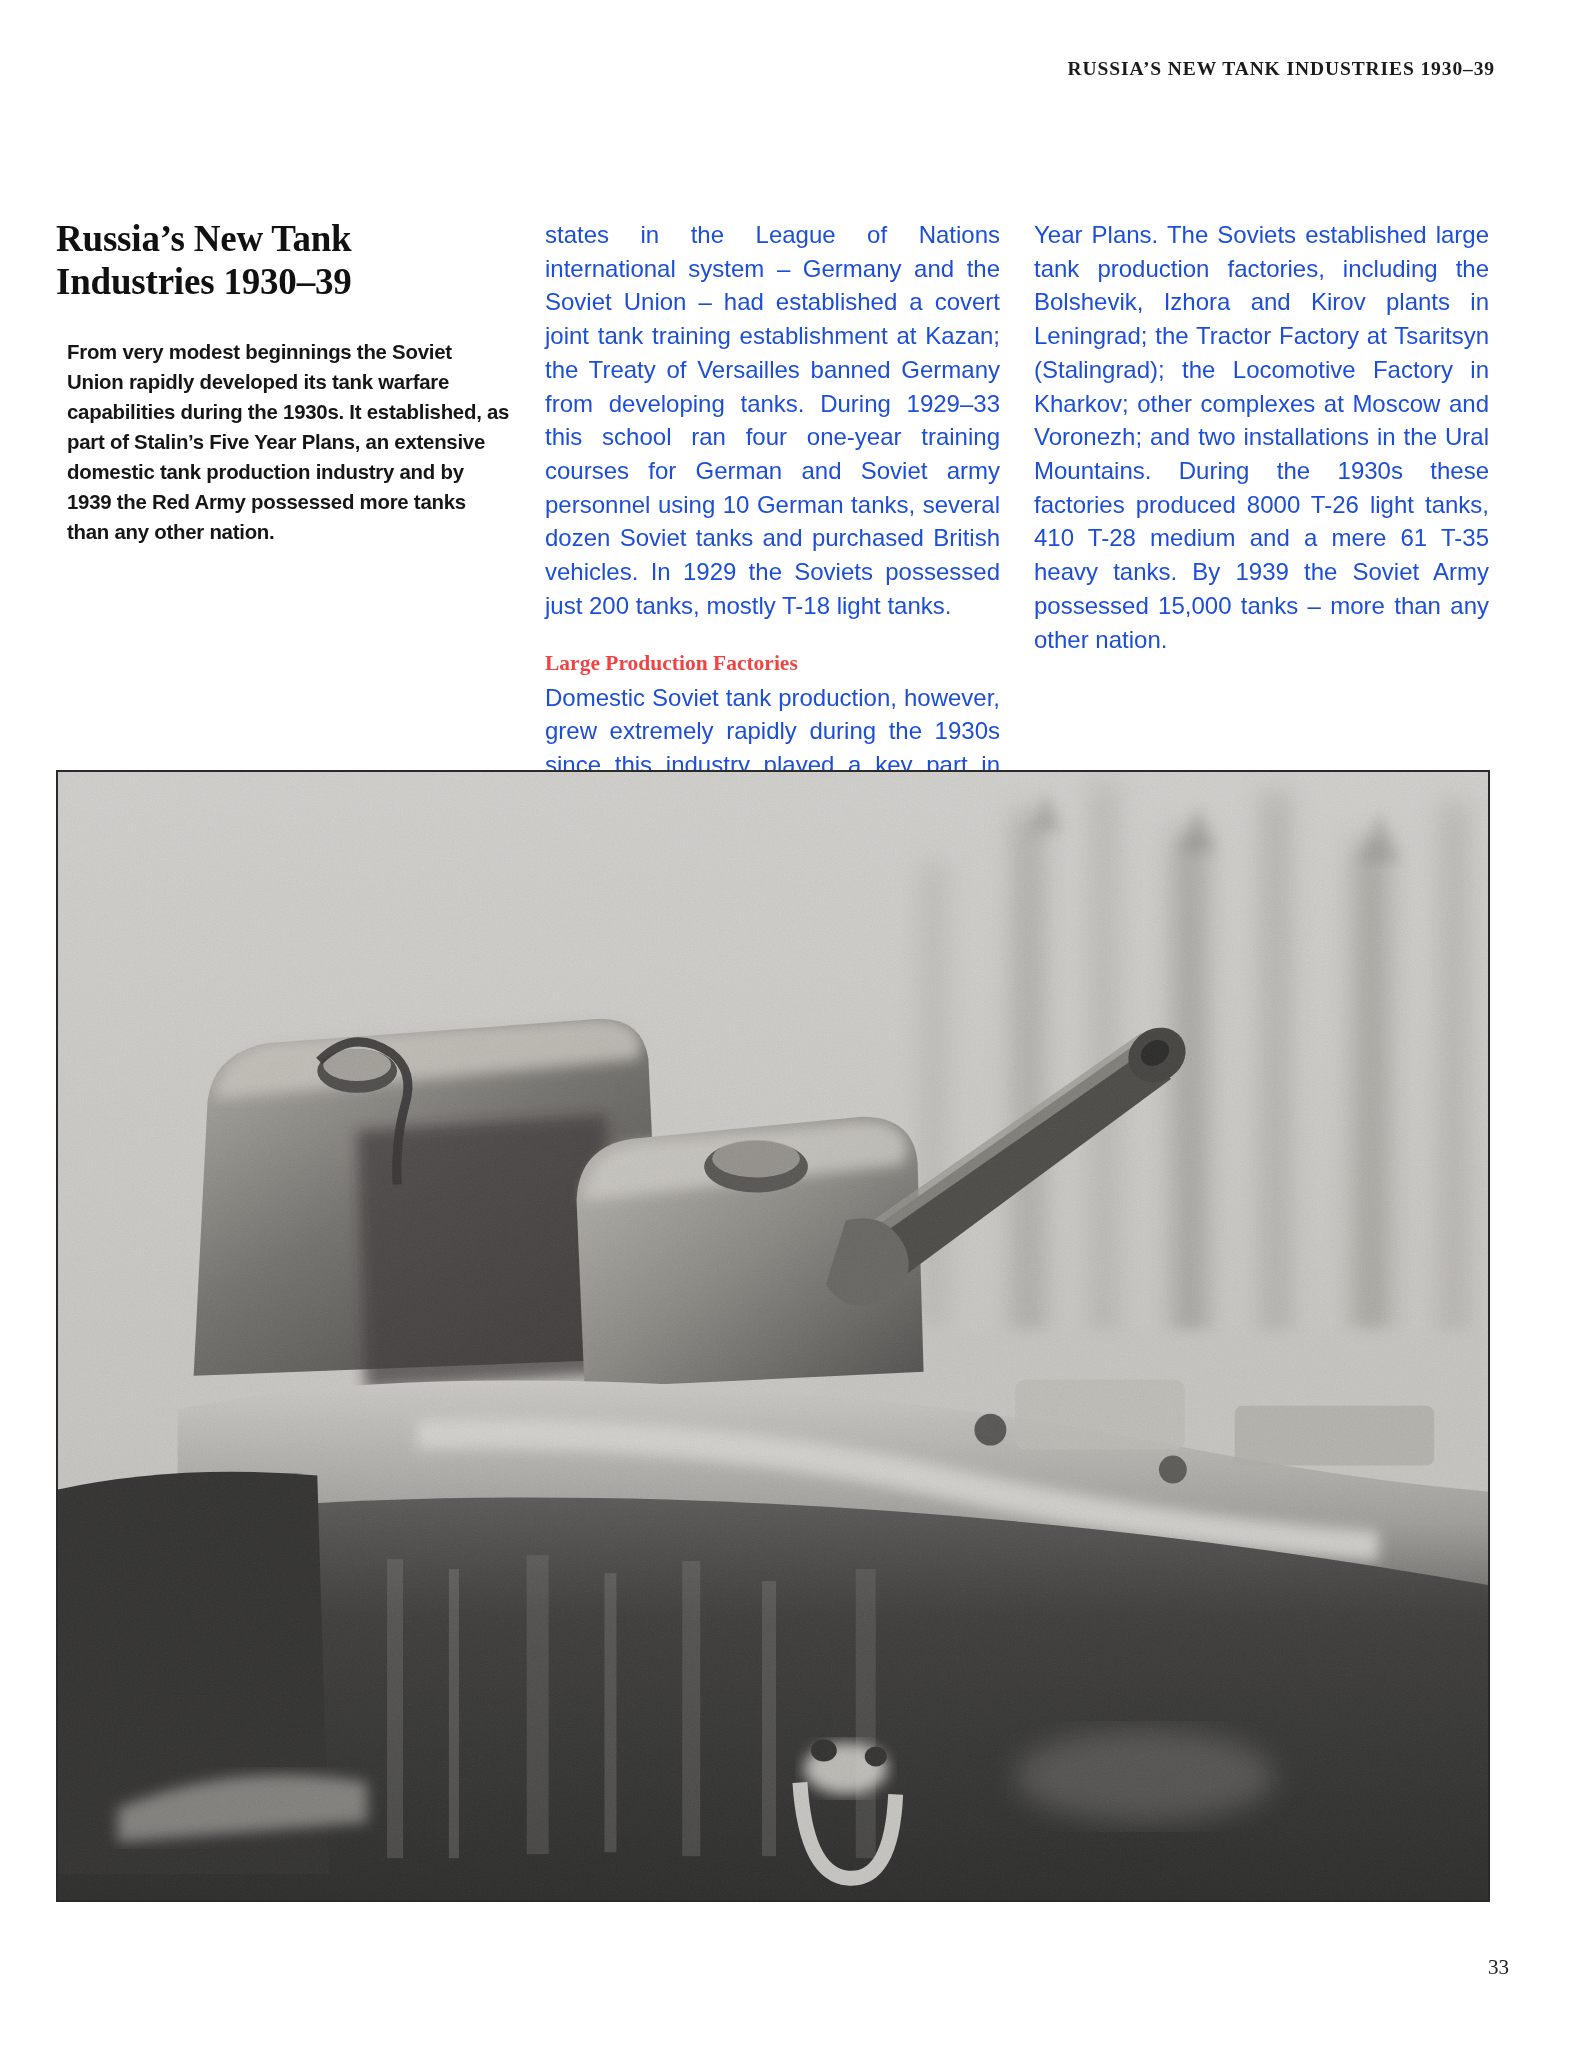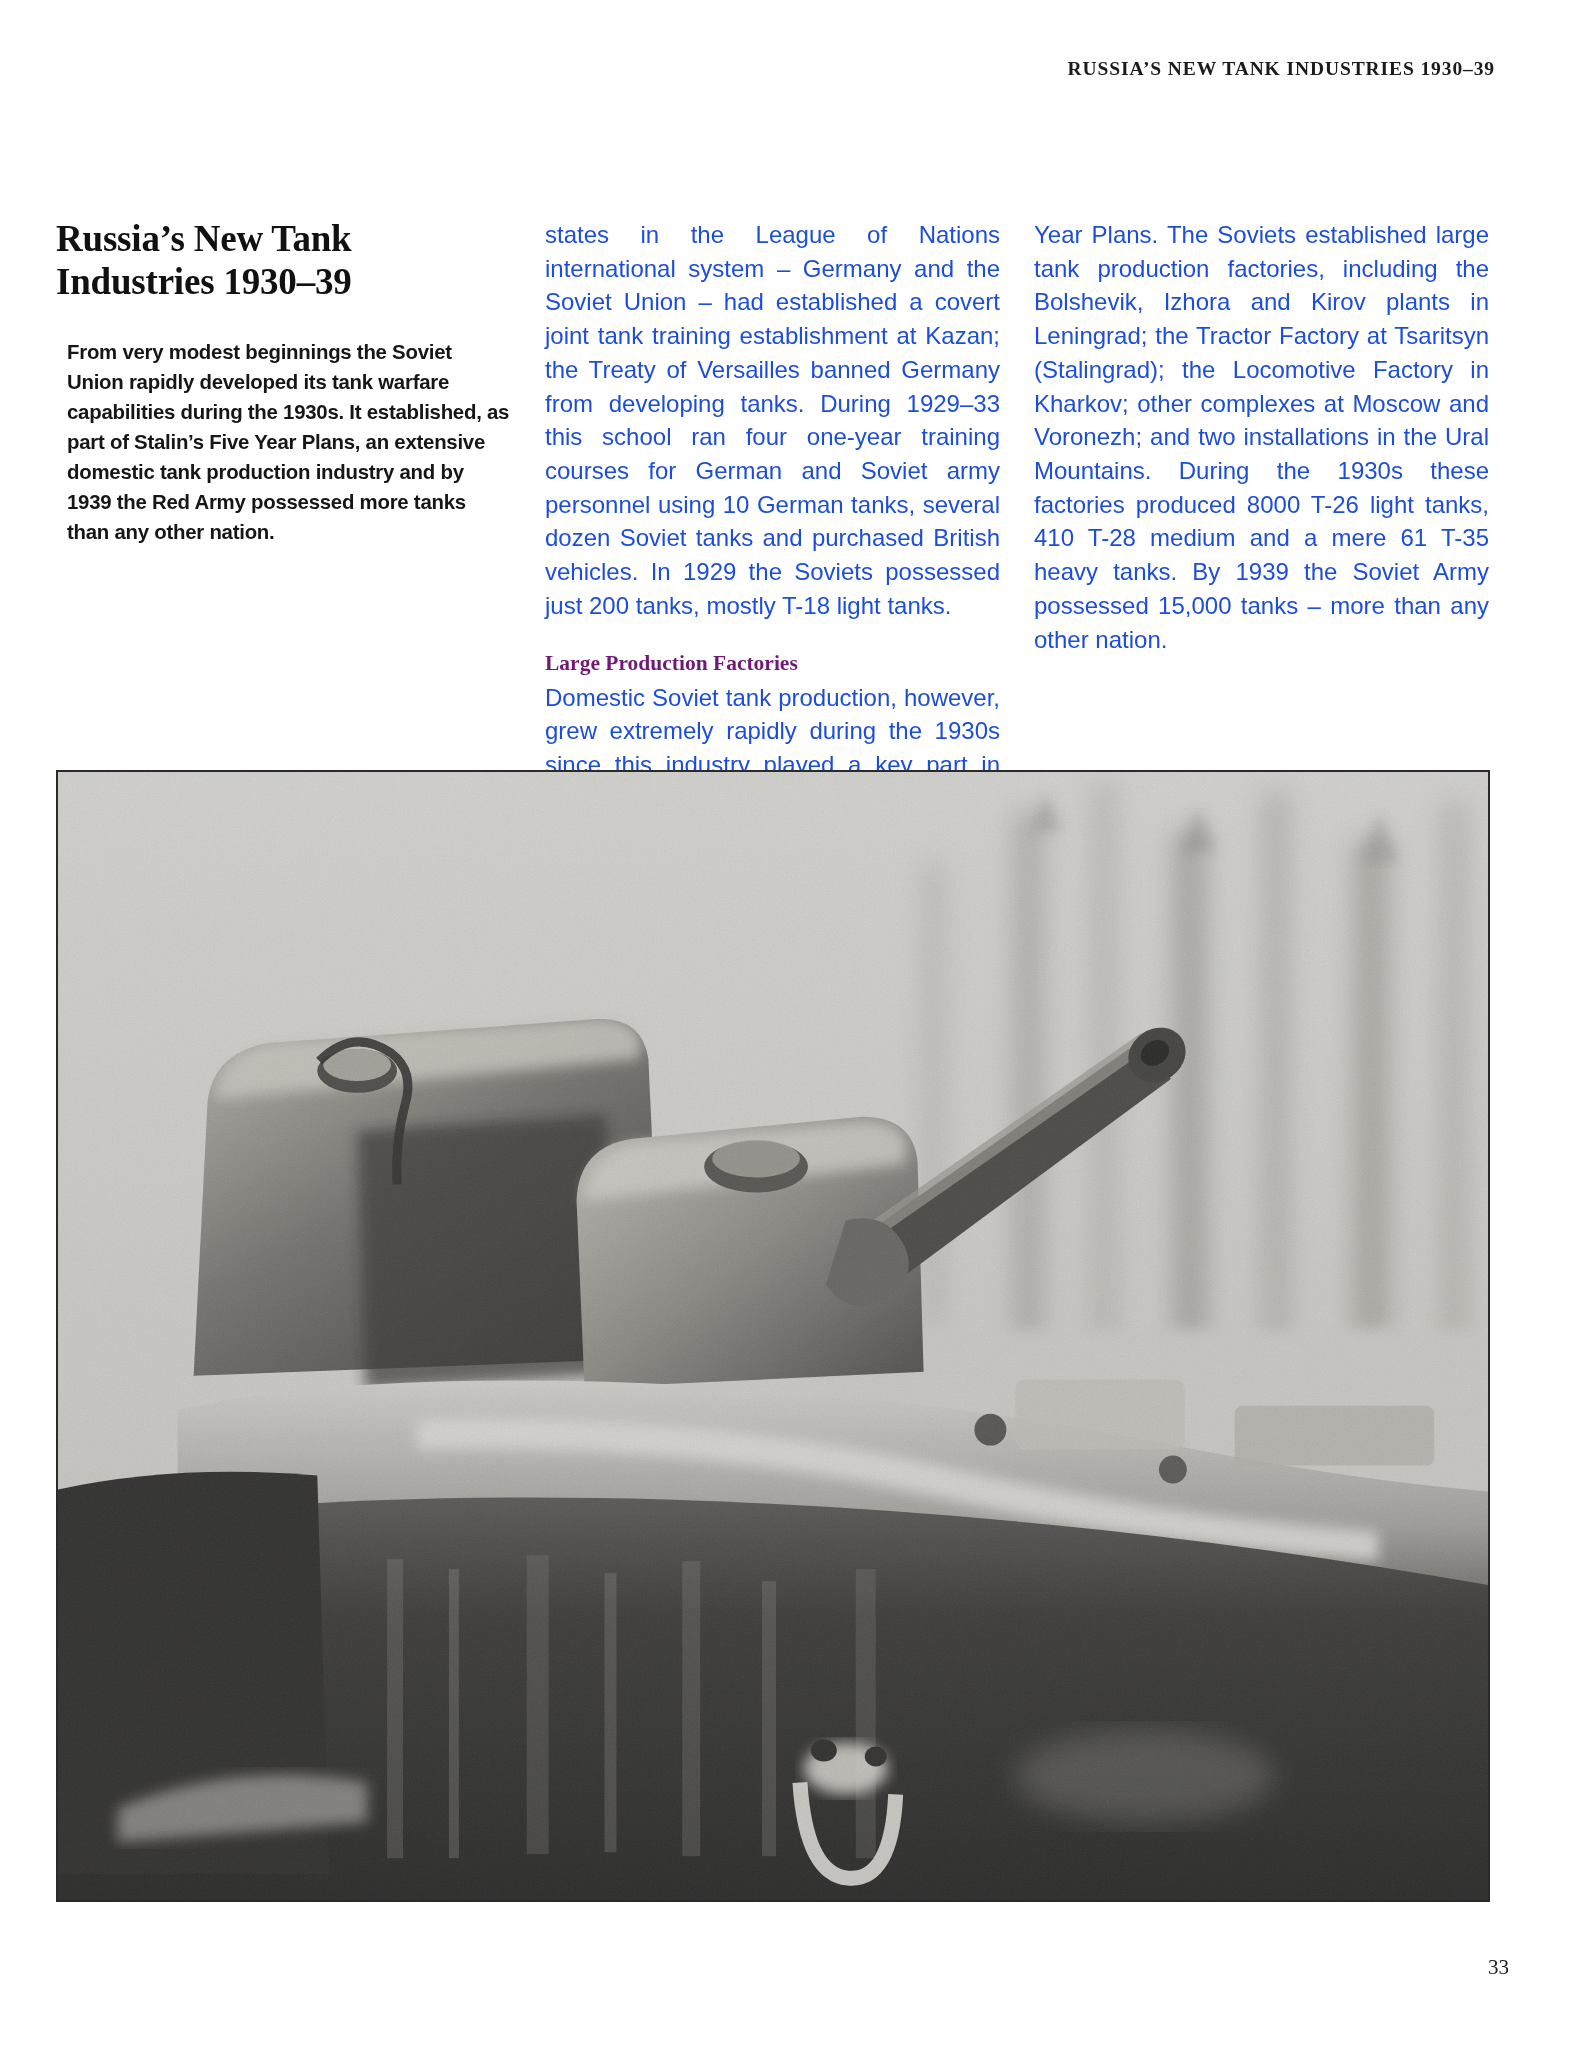--- a/index.html
+++ b/index.html
@@ -90,21 +90,21 @@
     color: #111111;
   }
 
   
   .subhead {
     font-family: "Liberation Serif", "DejaVu Serif", serif;
     font-weight: bold;
     font-size: 21.5px;
     line-height: 1.3;
     margin: 27px 0 3px 0;
-    color: #701a75;
+    color: #ef4444;
   }
 
   
   .caption {
     font-family: "Liberation Sans", "DejaVu Sans", sans-serif;
     font-weight: bold;
     font-size: 19.3px;
     line-height: 1.52;
     letter-spacing: -0.2px;
     margin: 27px 0 0 0;

